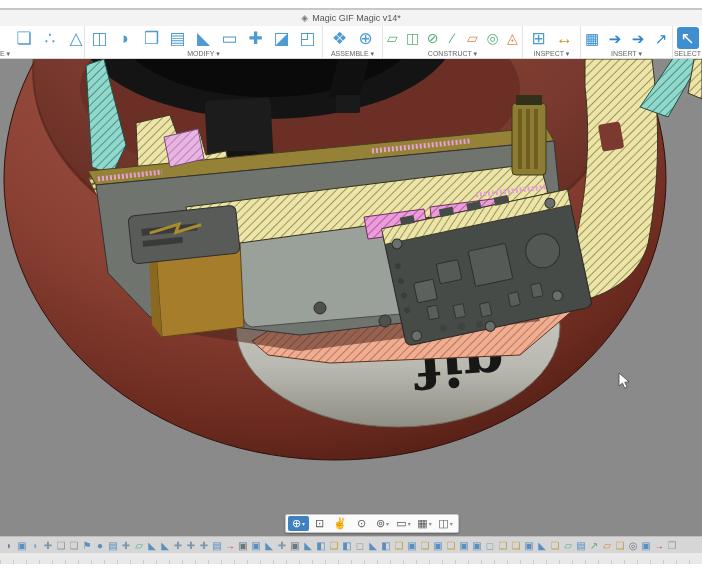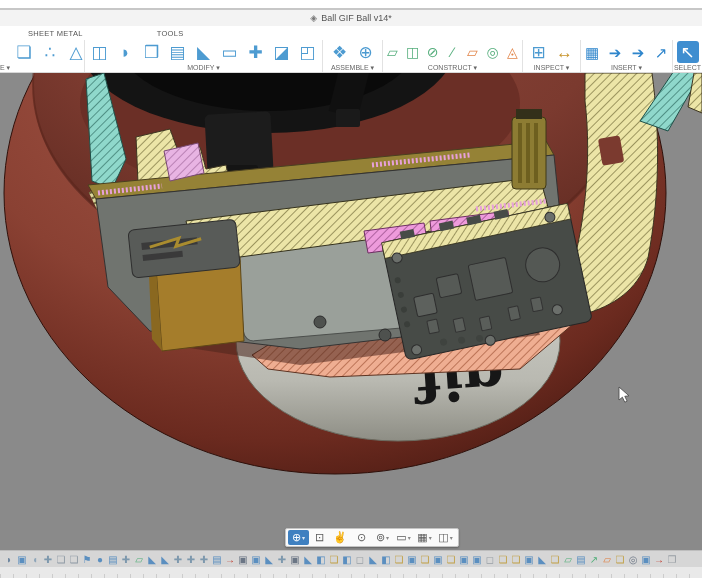--- a/index.html
+++ b/index.html
@@ -57,27 +57,23 @@
 </style>
 </head>
 <body>
 
 <div class="app">
 
   <div class="top-strip"></div>
 
   <div class="doc-tabbar">
     <span class="doc-icon">◈</span>
-    <span class="doc-title">Ball GIF Ball v14*</span>
+    <span class="doc-title">Magic GIF Magic v14*</span>
   </div>
 
-  <div class="tabsbar">
-    <span class="rtab">SHEET METAL</span>
-    <span class="rtab">TOOLS</span>
-  </div>
 
   <div class="toolbar">
     <div class="grp g-create">
       <div class="grp-icons">
 
       <span class="tool-ico" style="color: rgb(77, 155, 209);">◖</span>
           <span class="tool-ico" style="color: rgb(77, 155, 209);">❏</span>
           <span class="tool-ico" style="color: rgb(77, 155, 209);">∴</span>
           <span class="tool-ico" style="color: rgb(77, 155, 209);">△</span>
         </div>

